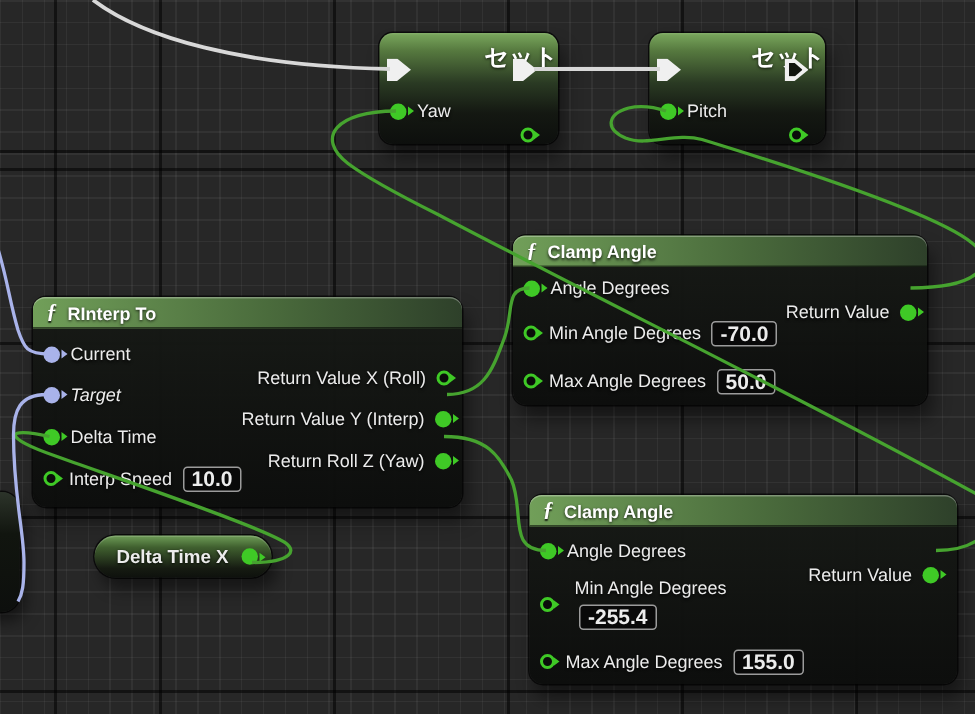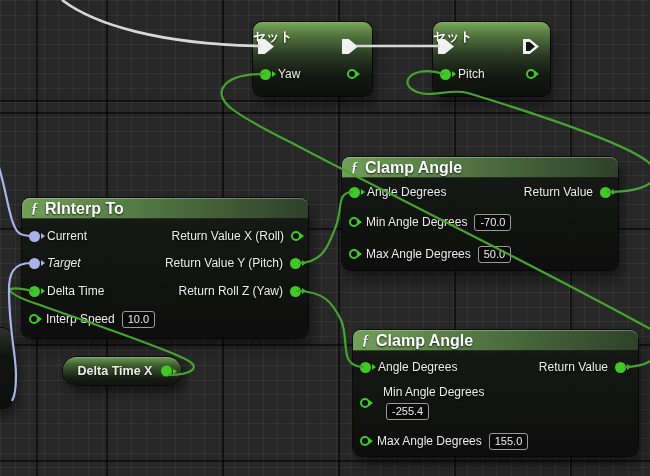--- a/index.html
+++ b/index.html
@@ -20,40 +20,40 @@
     position:absolute;z-index:2;border-radius:9px;
     background:linear-gradient(180deg, rgba(23,26,22,0.97), rgba(12,13,12,0.97));
     box-shadow:0 0 0 1px rgba(0,0,0,0.7), 4px 9px 12px rgba(0,0,0,0.45), inset 0 1px 0 rgba(255,255,255,0.07);
   }
   .fn-header{
     height:21px;border-radius:8px 8px 0 0;display:flex;align-items:center;gap:7px;padding:0 9px;
     background:linear-gradient(to right,#719f59,#4a6b3c 55%,#2e402a);
     box-shadow:inset 0 1px 0 rgba(255,255,255,0.3), inset 0 -1px 0 rgba(0,0,0,0.55);
   }
   .fn-icon{font-family:"Liberation Serif","DejaVu Serif",serif;font-style:italic;font-weight:bold;color:#fff;font-size:14px;line-height:1;text-shadow:0 1px 1px rgba(0,0,0,0.8);}
-  .fn-title,.set-title{color:#fff;font-weight:bold;font-size:16px;text-shadow:0 1px 2px rgba(0,0,0,0.8);white-space:nowrap;}
+  .fn-title,.set-title{color:#fff;font-weight:bold;font-size:12px;text-shadow:0 1px 2px rgba(0,0,0,0.8);white-space:nowrap;}
   .set-node{
     background:linear-gradient(180deg,#7aa85d 0%,#56793f 16%,#2a3a23 45%,#141812 72%,#0d0f0d 100%);
   }
-  .set-title{position:absolute;left:0;right:0;top:6px;text-align:left;font-size:13px;}
+  .set-title{position:absolute;left:0;right:0;top:6px;text-align:right;font-size:16px;}
   .pin-row{position:absolute;display:flex;align-items:center;gap:7px;height:16px;}
-  .pin-row.right{flex-direction:row-reverse;}
+  .pin-row.right{flex-direction:row-reverse;margin-top:16px;}
   .plabel{font-size:12px;color:#ececec;text-shadow:0 1px 2px rgba(0,0,0,0.85);white-space:nowrap;}
   .pin{width:11px;height:11px;border-radius:50%;position:relative;flex:0 0 auto;color:#3fc926;}
   .pin.rot{color:#a9b3ea;}
   .pin.filled{background:currentColor;}
   .pin.hollow{width:6px;height:6px;border:2.5px solid currentColor;background:rgba(10,12,10,0.9);}
   .pin::after{content:"";position:absolute;right:-5px;top:50%;transform:translateY(-50%);
     border-top:3px solid transparent;border-bottom:3px solid transparent;border-left:4px solid currentColor;}
   .exec{position:absolute;width:16px;height:15px;}
   .exec-outer{width:100%;height:100%;background:#f0f0f0;clip-path:polygon(0 0,42% 0,100% 50%,42% 100%,0 100%);}
   .exec.hollow .exec-inner{position:absolute;left:3px;top:3px;width:9px;height:9px;background:#11150f;clip-path:polygon(0 0,42% 0,100% 50%,42% 100%,0 100%);}
   .valuebox{
     background:rgba(8,8,8,0.85);border:1.5px solid #9b9b9b;border-radius:3px;
-    color:#ececec;font-size:11px;height:15px;line-height:15px;padding:0 5px;white-space:nowrap;flex:0 0 auto;
+    color:#ececec;font-size:14px;height:15px;line-height:15px;padding:0 5px;white-space:nowrap;flex:0 0 auto;font-weight:bold;
   }
   .valuebox.abs{position:absolute;}
   .minlabel{position:absolute;font-size:12px;color:#ececec;text-shadow:0 1px 2px rgba(0,0,0,0.85);white-space:nowrap;}
   .getter{
     position:absolute;z-index:2;border-radius:18px;display:flex;align-items:center;justify-content:center;
     background:linear-gradient(180deg,#6f9e58 0%,#40602f 28%,#161b12 78%,#0e110d 100%);
     box-shadow:0 0 0 1px rgba(0,0,0,0.7), 4px 8px 10px rgba(0,0,0,0.45), inset 0 1px 0 rgba(255,255,255,0.15);
   }
   .getter .plabel{font-weight:bold;font-size:12.5px;}
   .getter .pin{position:absolute;right:9px;top:50%;transform:translateY(-50%);}
@@ -137,21 +137,21 @@
       <span class="pin hollow"></span>
       <span class="plabel">Interp Speed</span>
       <span class="valuebox">10.0</span>
     </div>
     <div class="pin-row right" style="right:7px;top:30px;padding-left:43px;">
       <span class="pin hollow"></span>
       <span class="plabel">Return Value X (Roll)</span>
     </div>
     <div class="pin-row right" style="right:7px;top:57px;">
       <span class="pin filled"></span>
-      <span class="plabel">Return Value Y (Pitch)</span>
+      <span class="plabel">Return Value Y (Interp)</span>
     </div>
     <div class="pin-row right" style="right:7px;top:85px;">
       <span class="pin filled"></span>
       <span class="plabel">Return Roll Z (Yaw)</span>
     </div>
   </div>
 
   <div class="node" style="left:342px;top:157px;width:276px;height:113px;">
     <div class="fn-header">
       <span class="fn-icon">ƒ</span>

